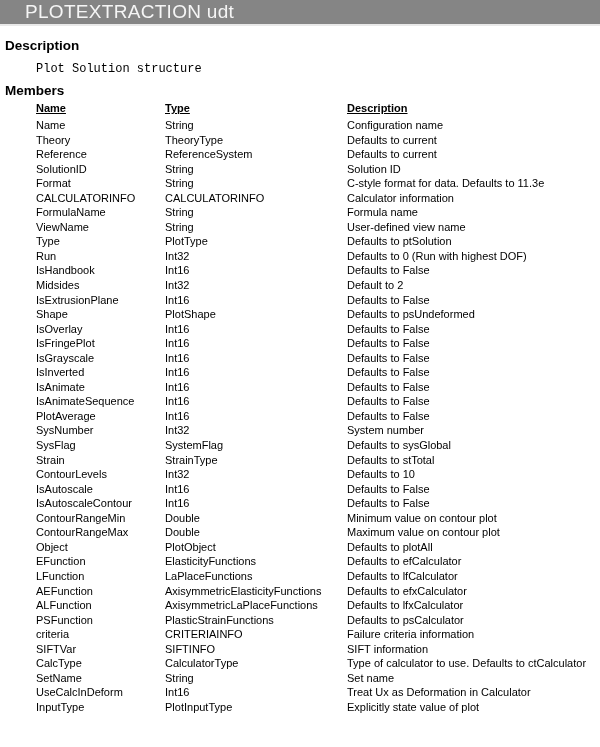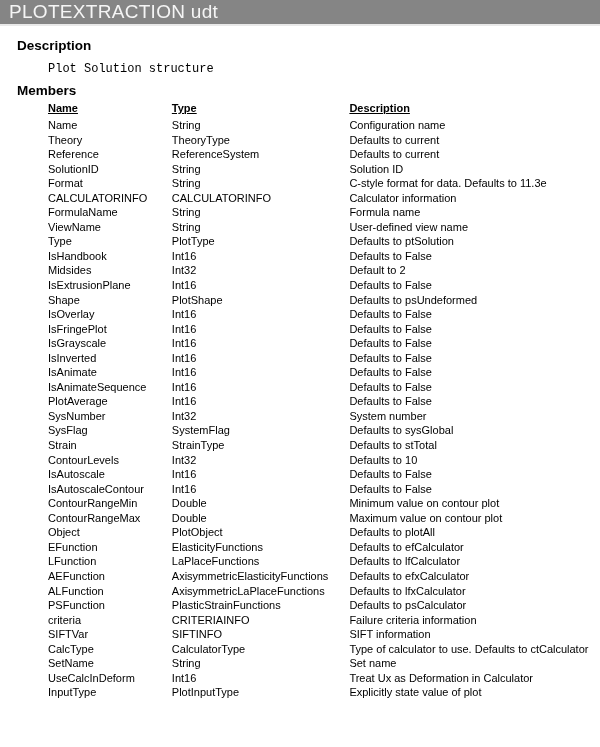--- a/index.html
+++ b/index.html
@@ -11,31 +11,31 @@
     overflow: hidden;
     font-family: "Liberation Sans", sans-serif;
     color: #000000;
   }
   .titlebar {
     height: 26px;
     background: #858585;
     border-bottom: 2px solid #e9e9e9;
     display: flex;
     align-items: center;
-    padding-left: 9px;
+    padding-left: 25px;
     box-sizing: border-box;
   }
   .titlebar .title-text {
     color: #f5f5f5;
     font-size: 19px;
     letter-spacing: 0.3px;
     white-space: nowrap;
   }
   .content {
-    margin-left: 17px;
+    padding-left: 5px;
   }
   .section-heading {
     font-weight: bold;
     font-size: 13.5px;
     line-height: 16px;
   }
   .heading-description { margin: 12px 0 0 0; }
   .body-text {
     font-size: 12px;
     line-height: 15px;
@@ -134,20 +134,25 @@
           <td>ViewName</td>
           <td>String</td>
           <td>User-defined view name</td>
         </tr>
         <tr>
           <td>Type</td>
           <td>PlotType</td>
           <td>Defaults to ptSolution</td>
         </tr>
         <tr>
+          <td>Run</td>
+          <td>Int32</td>
+          <td>Defaults to 0 (Run with highest DOF)</td>
+        </tr>
+        <tr>
           <td>IsHandbook</td>
           <td>Int16</td>
           <td>Defaults to False</td>
         </tr>
         <tr>
           <td>Midsides</td>
           <td>Int32</td>
           <td>Default to 2</td>
         </tr>
         <tr>

